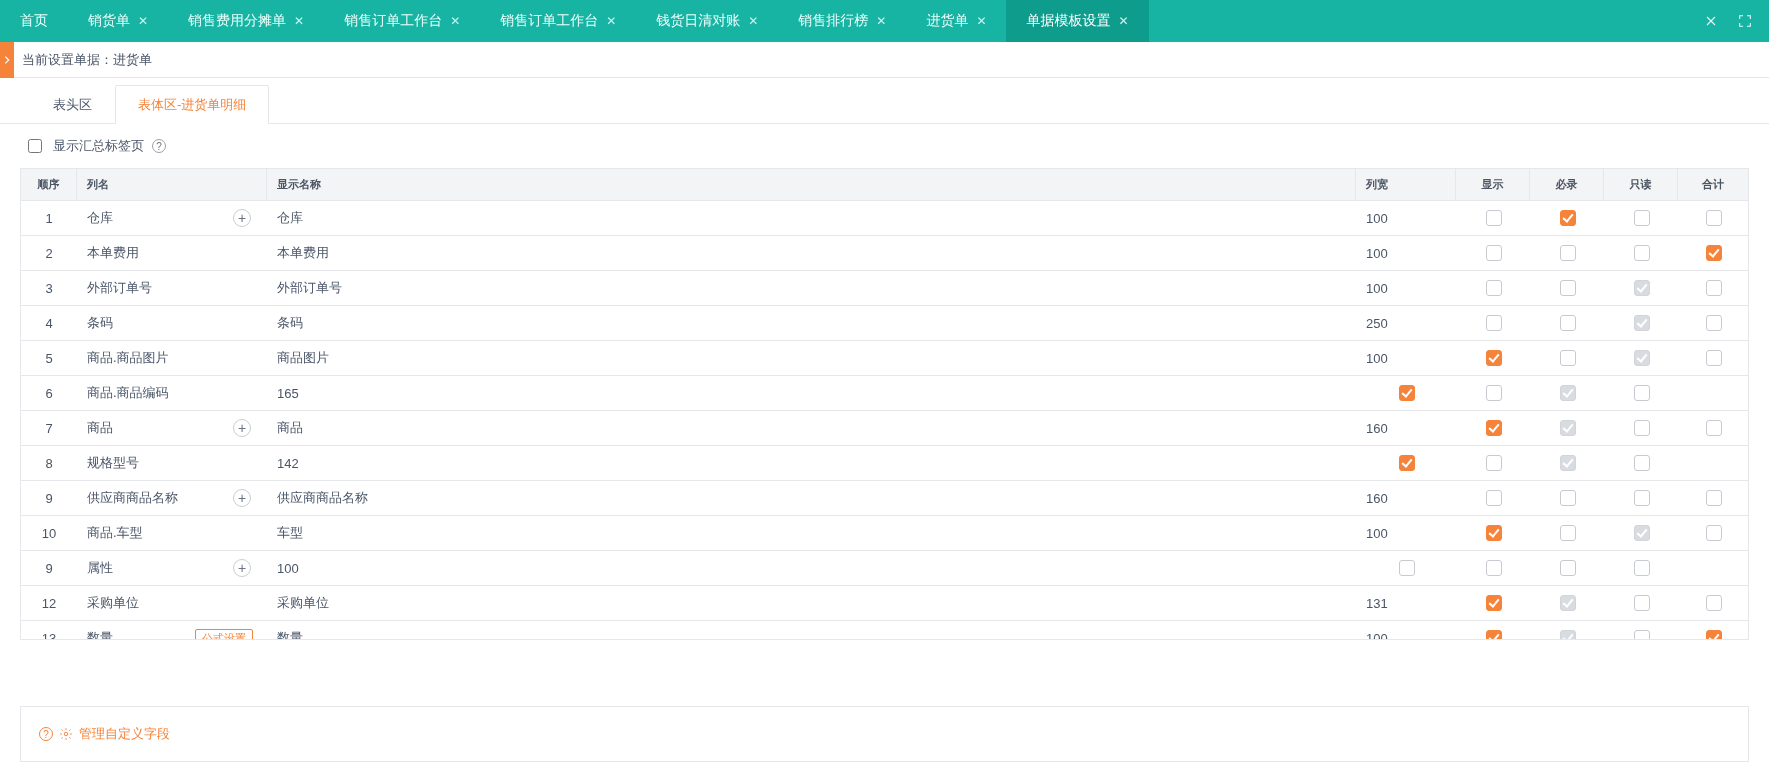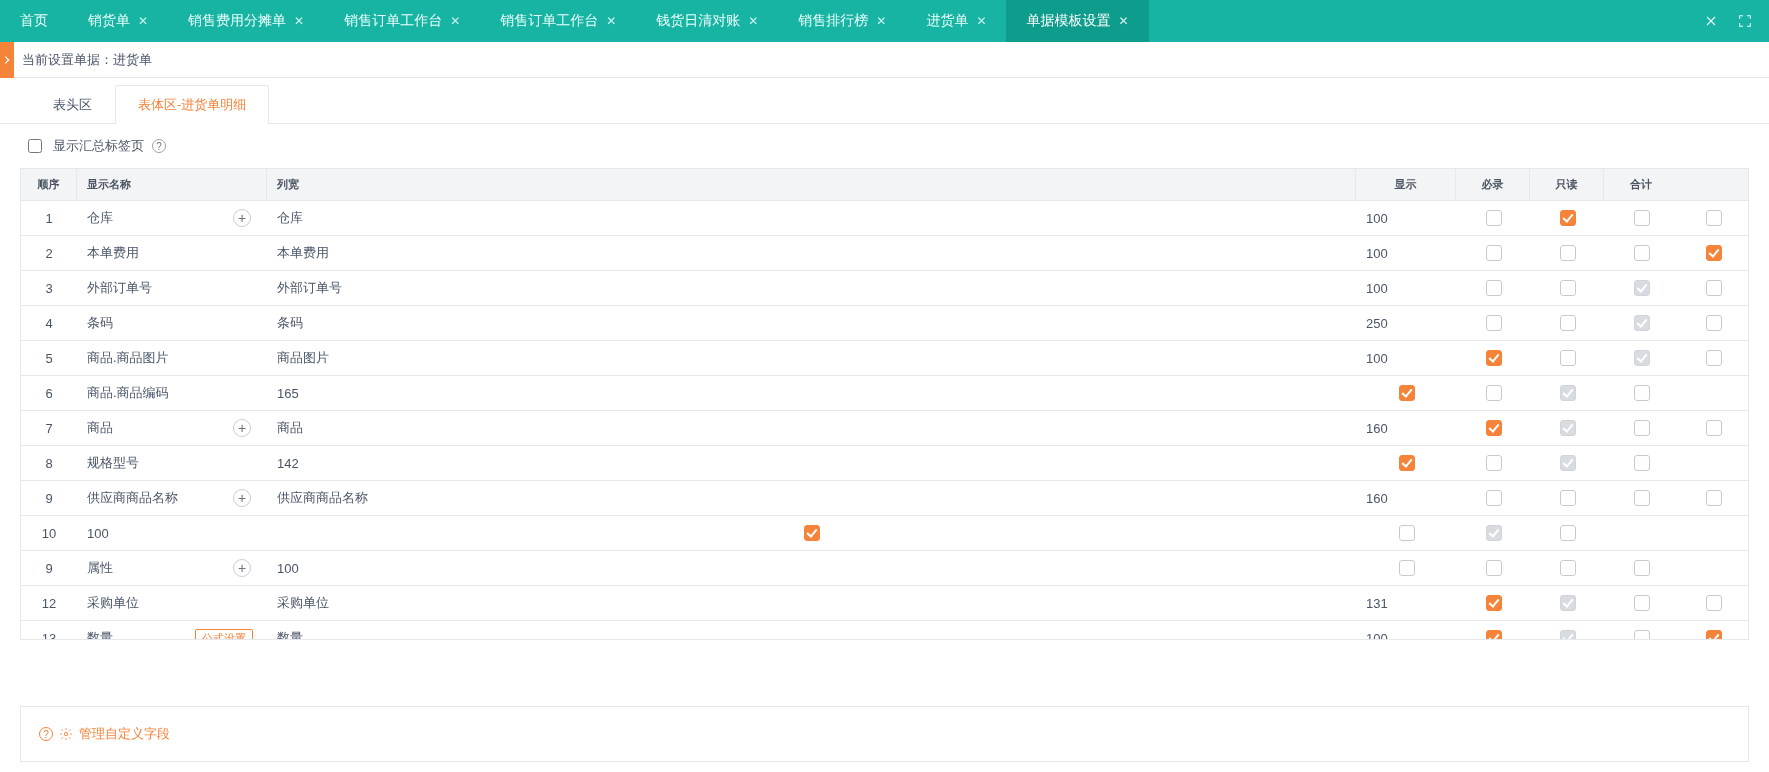--- a/index.html
+++ b/index.html
@@ -246,20 +246,21 @@
 
 <div class="option-row">
   <input type="checkbox" style="">
   <span>显示汇总标签页</span>
   <span class="q-icon">?</span>
 </div>
 
 <div class="table-wrap">
   <div class="thead">
     <div class="th-center">顺序</div>
+    <div>列名</div>
     <div>显示名称</div>
     <div>列宽</div>
     <div class="th-center">显示</div>
     <div class="th-center">必录</div>
     <div class="th-center">只读</div>
     <div class="th-center">合计</div>
   </div>
   <div class="tbody" id="tbody">
       <div class="row">
         <div class="cell-seq">1</div>
@@ -435,20 +436,24 @@
         </div>
         <div class="cell-center">
           <input type="checkbox" class="chk" style="">
         </div>
         <div class="cell-center">
           <input type="checkbox" class="chk" style="">
         </div>
       </div>
       <div class="row">
         <div class="cell-seq">10</div>
+        <div class="cell-colname">
+          <span>商品.车型</span>
+        </div>
+        <div>车型</div>
         <div>100</div>
         <div class="cell-center">
           <input type="checkbox" class="chk" checked="" style="">
         </div>
         <div class="cell-center">
           <input type="checkbox" class="chk" style="">
         </div>
         <div class="cell-center">
           <input type="checkbox" class="chk" disabled="" checked="" style="">
         </div>

